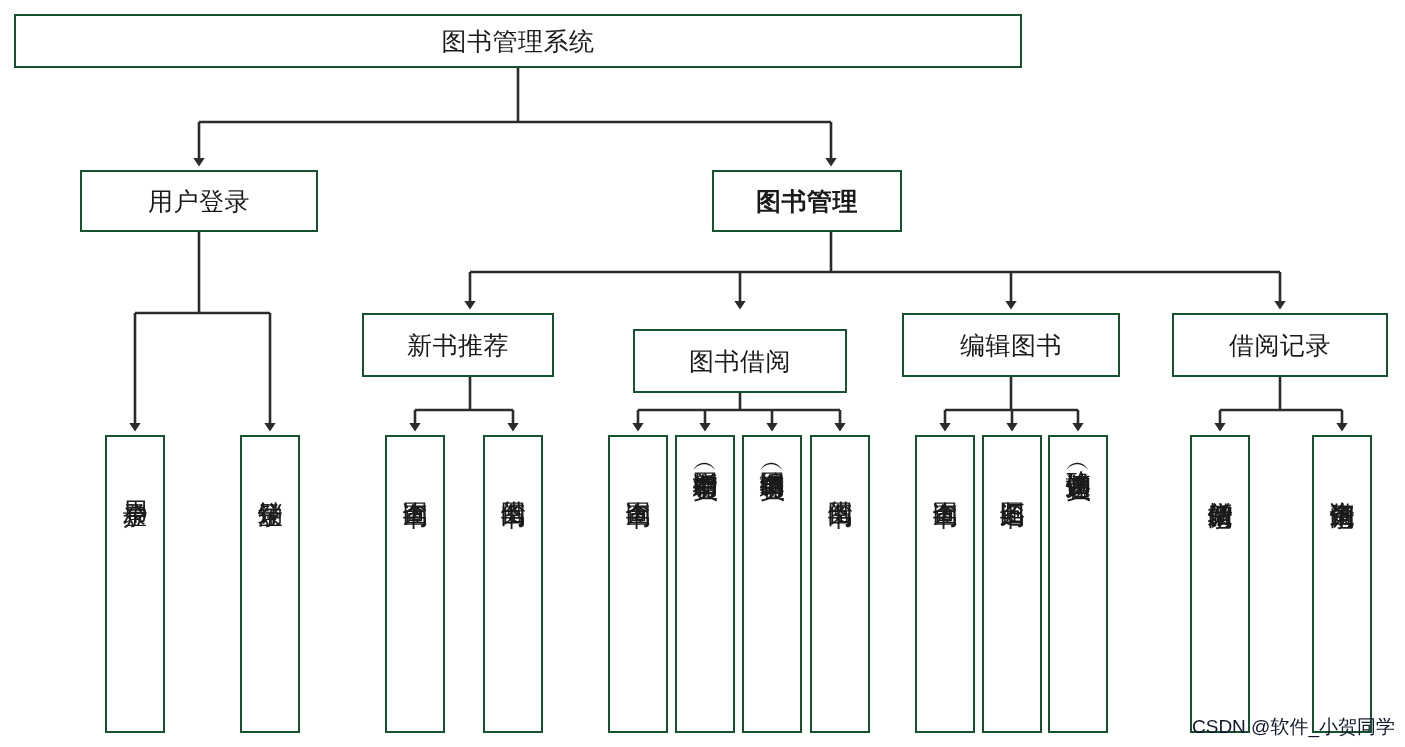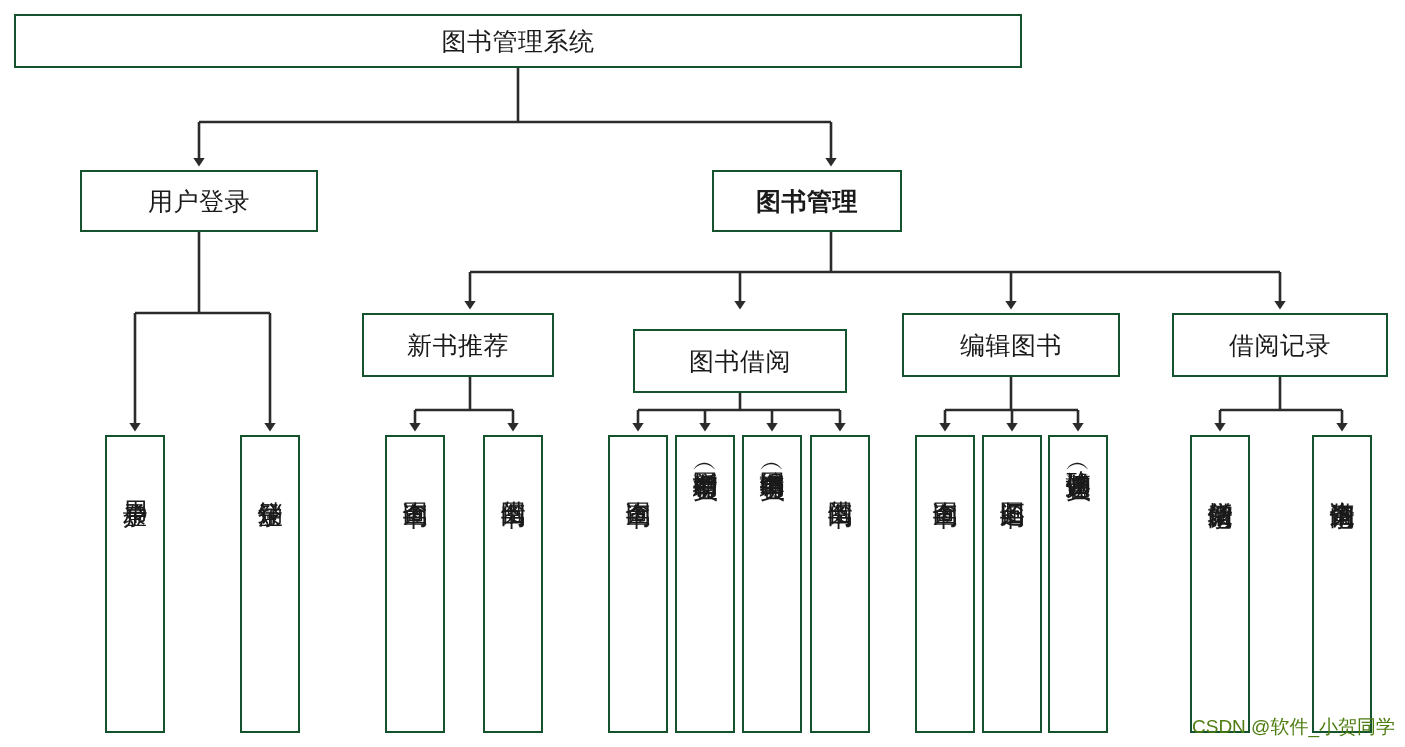--- a/index.html
+++ b/index.html
@@ -49,21 +49,21 @@
     align-items: center;
     justify-content: flex-start;
     padding-top: 44px;
   }
   .node.v.tall {
     padding-top: 14px;
   }
   .watermark {
     position: absolute;
     font-size: 19px;
-    color: #4d7c0f;
+    color: #0f172a;
     white-space: nowrap;
     z-index: 3;
     font-family: "Liberation Sans", "DejaVu Sans", sans-serif;
   }
 </style>
 </head>
 <body>
 
 <div id="stage">
   <svg id="edges" xmlns="http://www.w3.org/2000/svg">

